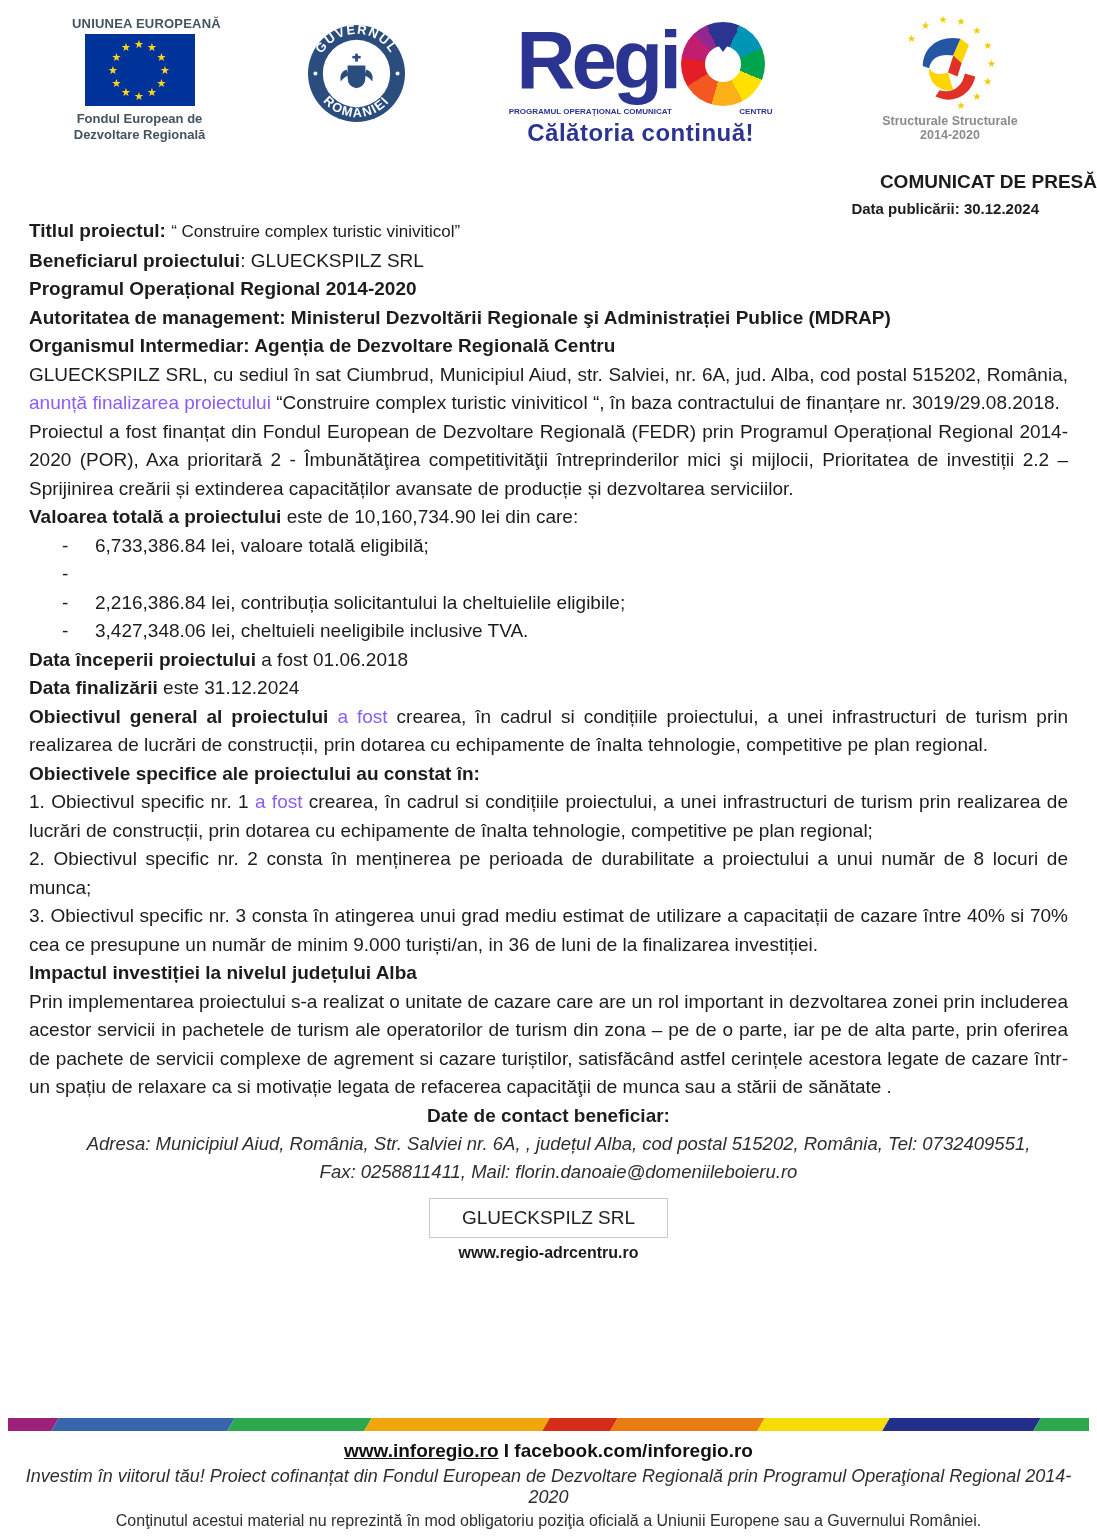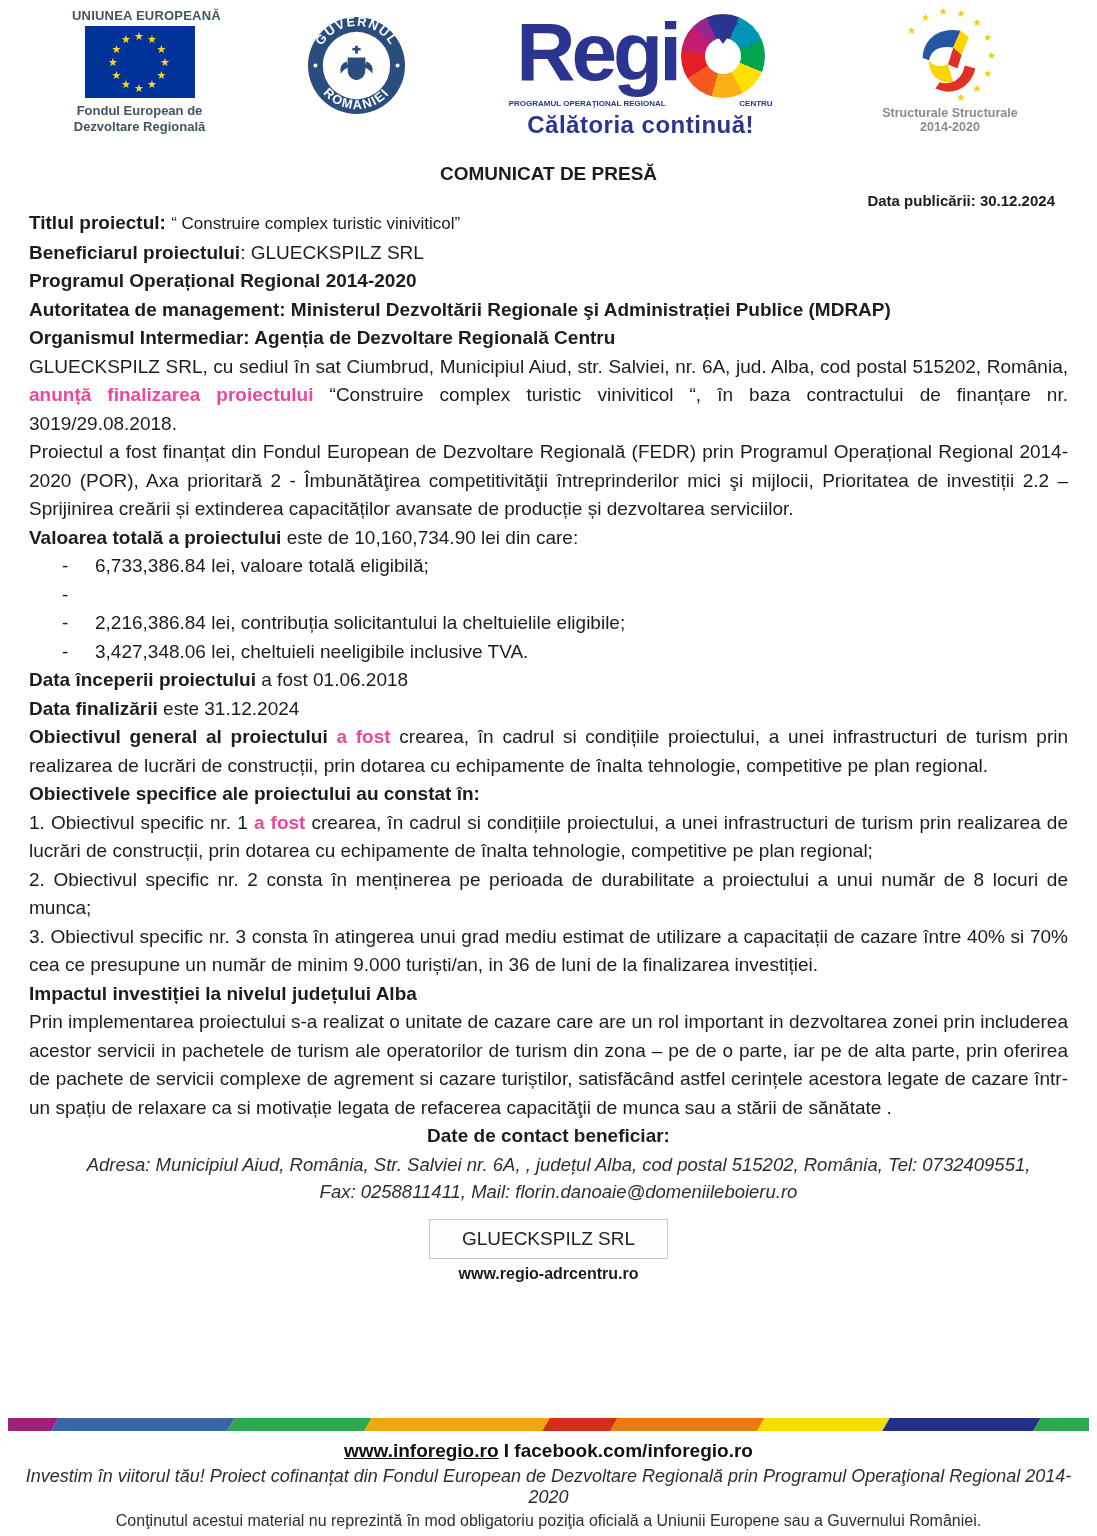--- a/index.html
+++ b/index.html
@@ -1,19 +1,19 @@
 <!DOCTYPE html>
 <html><head>
 <meta charset="utf-8">
 <style>
   html,body{margin:0;padding:0;background:#fff;}
   .page{position:relative;width:1097px;height:1536px;background:#fff;overflow:hidden;
         font-family:"Liberation Sans",sans-serif;color:#1c1c1c;}
   
-  .logos{display:flex;justify-content:space-between;align-items:flex-start;padding:8px 72px 0 72px;gap:16px;}
+  .logos{display:flex;justify-content:space-between;align-items:flex-start;padding:16px 72px 0 72px;gap:16px;}
   .eu-logo{width:135px;text-align:center;}
   .eu-title{font-size:13px;font-weight:bold;color:#44545f;letter-spacing:0.2px;margin-bottom:3px;white-space:nowrap;}
   .eu-flag{position:relative;width:110px;height:72px;background:#003399;margin:0 auto;}
   .eu-star{position:absolute;color:#ffd617;font-size:11px;line-height:11px;}
   .eu-sub{font-size:13px;font-weight:bold;color:#44545f;line-height:16px;margin-top:5px;white-space:nowrap;}
   .gov-logo{margin-top:8px;}
   .regio-logo{margin-top:6px;width:268px;}
   .regio-row{display:flex;align-items:flex-start;justify-content:center;}
   .regio-word{font-size:82px;line-height:76px;font-weight:bold;color:#2b3490;letter-spacing:-4px;}
   .wheel{position:relative;width:84px;height:84px;border-radius:50%;margin-left:3px;
@@ -24,28 +24,28 @@
   .tri{position:absolute;left:50%;top:9px;transform:translateX(-50%);width:0;height:0;z-index:2;
        border-left:15px solid transparent;border-right:15px solid transparent;border-top:21px solid #2b3490;}
   .regio-sub{display:flex;justify-content:space-between;font-size:8px;font-weight:bold;color:#2b3490;margin-top:1px;padding:0 2px;}
   .regio-tag{font-size:24px;font-weight:bold;color:#2b3490;text-align:center;margin-top:3px;letter-spacing:0.5px;}
   .inst-logo{width:150px;}
   .inst-art{position:relative;width:140px;height:96px;margin:0 auto;}
   .inst-star{position:absolute;color:#f2cb05;font-size:10px;line-height:10px;}
   .inst-name{font-size:12.5px;font-weight:bold;color:#8b8b8b;text-align:center;margin-top:2px;white-space:nowrap;}
   .inst-period{font-size:12.5px;font-weight:bold;color:#8b8b8b;text-align:center;}
   
-  .kicker{text-align:center;font-weight:bold;font-size:19px;margin-top:24px;}
-  .pubdate{text-align:right;font-weight:bold;font-size:15px;padding-right:42px;margin-top:7px;}
+  .kicker{text-align:right;font-weight:bold;font-size:19px;margin-top:24px;}
+  .pubdate{text-align:right;font-weight:bold;font-size:15px;padding-right:58px;margin-top:7px;}
   h1{font-size:29.5px;font-weight:bold;margin:16px 57px 24px 57px;letter-spacing:-0.2px;}
   
   .content{margin:0 29px;font-size:19px;line-height:28.5px;text-align:justify;}
   .content p{margin:0;}
   .bl{font-weight:bold;}
-  .gray{color:#ec4899;font-weight:bold;}
+  .gray{color:#8b5cf6;}
   .titval{font-size:17px;}
   .bullet{display:flex;text-align:left;}
   .bullet .dash{flex:0 0 33px;margin-left:33px;}
   .center{text-align:center;}
   .addr{text-align:center;font-style:italic;font-size:18.5px;line-height:27.5px;color:#2e2e2e;padding-left:20px;}
   .company-box{width:fit-content;margin:13px auto 0 auto;border:1px solid #c9c9c9;padding:8px 32px;font-size:19px;color:#222;background:#fefefe;}
   .site{text-align:center;font-weight:bold;font-size:16px;margin-top:6px;}
   
   .footer{position:absolute;left:0;right:8px;bottom:0;margin-left:8px;}
   .stripe{height:13px;overflow:hidden;}
@@ -111,21 +111,21 @@
     </div>
 
     <div class="regio-logo">
       <div class="regio-row">
         <span class="regio-word">Regi</span>
         <span class="wheel">
             <span class="tri"></span>
           </span>
       </div>
       <div class="regio-sub">
-        <span>PROGRAMUL OPERAŢIONAL REGIONAL</span>
+        <span>PROGRAMUL OPERAŢIONAL COMUNICAT</span>
         <span>CENTRU</span>
       </div>
       <div class="regio-tag">Călătoria continuă!</div>
     </div>
 
     <div class="inst-logo">
       <div class="inst-art">
         <svg width="84" height="84" viewBox="0 0 80 80" style="position:absolute;left:26px;top:6px;">
           <path d="M16 42 C16 24 32 12 52 16 L45 32 C34 30 24 33 22 44 Z" fill="#2456a4"></path>
           <path d="M22 46 C22 58 32 67 45 65 L40 48 C34 50 27 51 22 44 Z" fill="#ffd500"></path>

